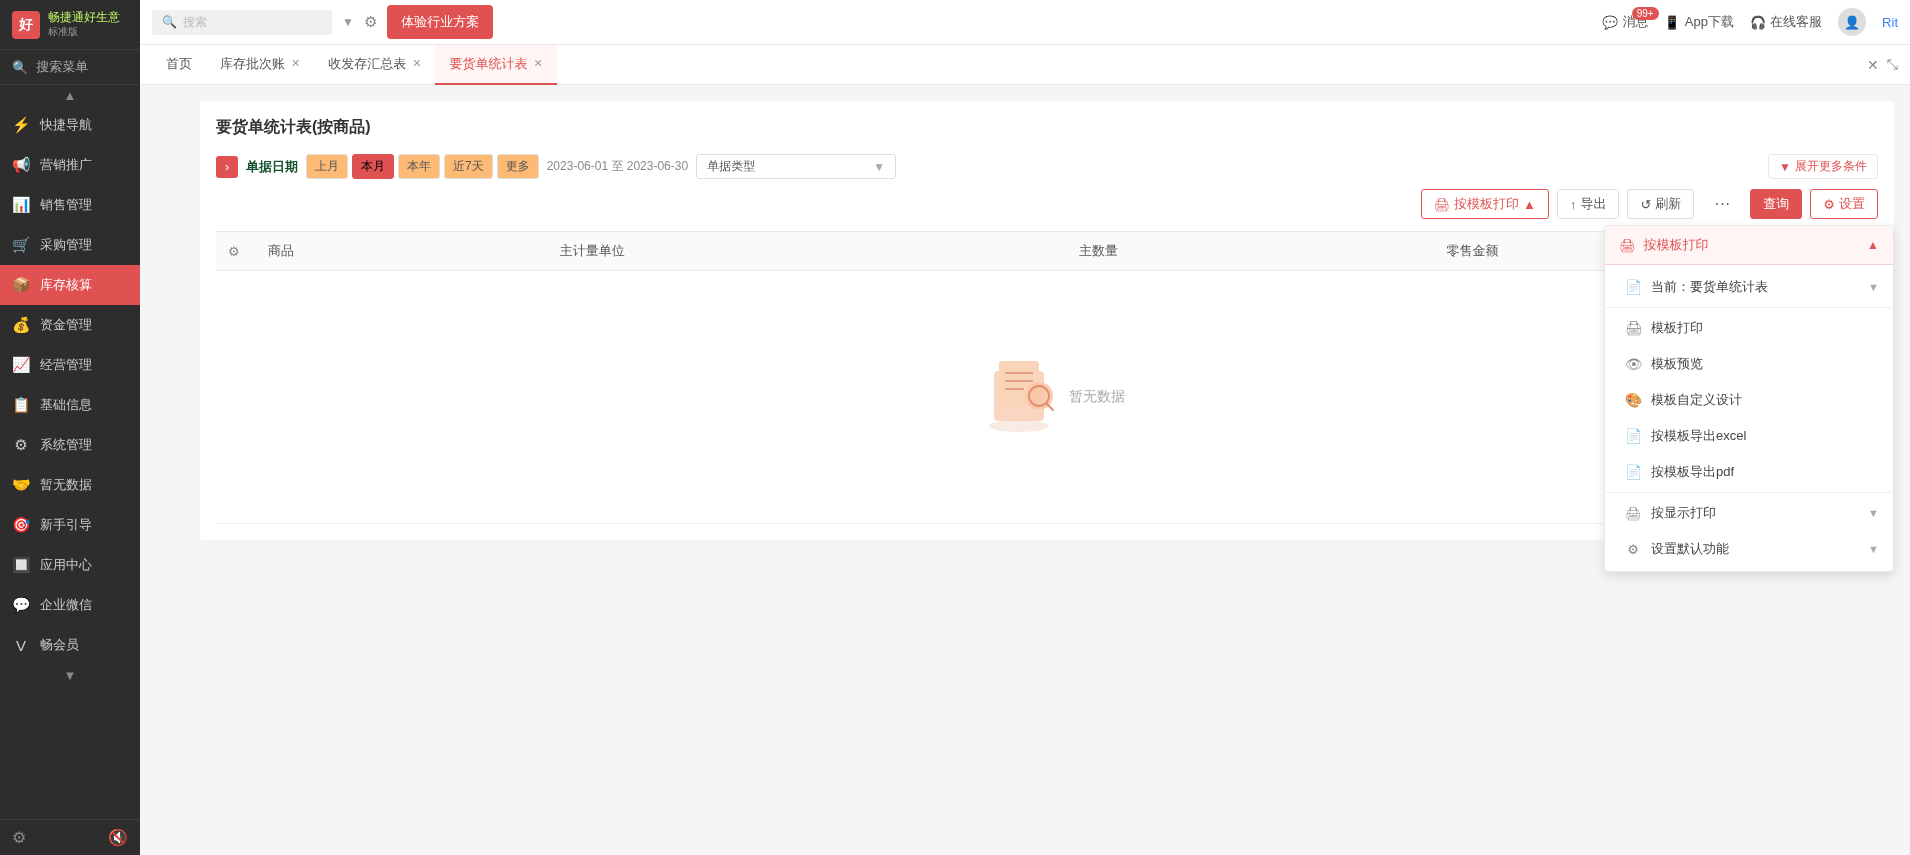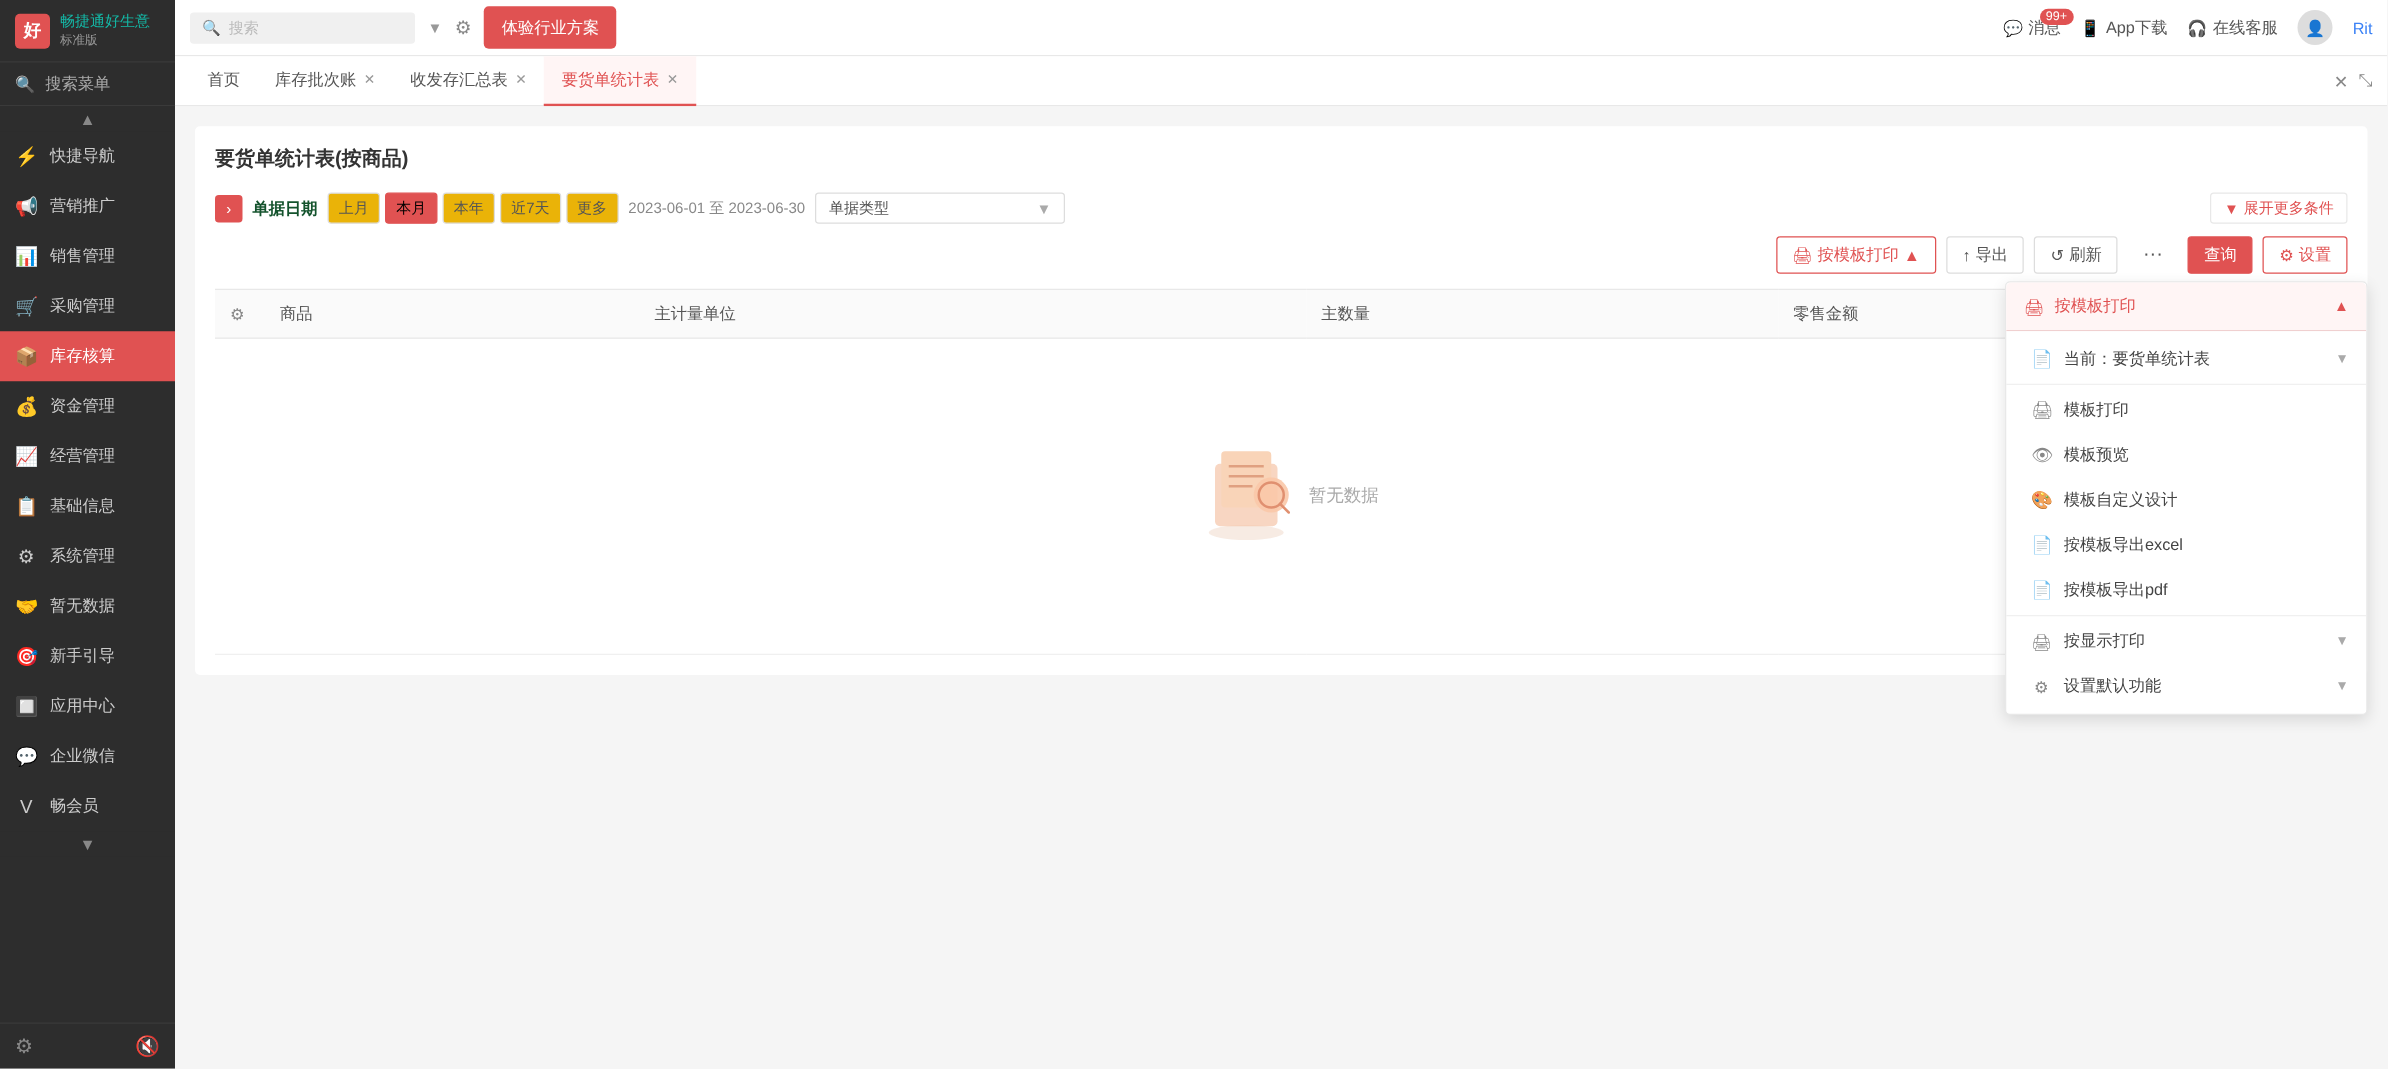--- a/index.html
+++ b/index.html
@@ -23,21 +23,21 @@
       height: 50px;
     }
     .sidebar-logo-icon {
       width: 28px;
       height: 28px;
       background: #e05252;
       border-radius: 4px;
       display: flex; align-items: center; justify-content: center;
       color: white; font-size: 14px; font-weight: bold; margin-right: 8px; flex-shrink: 0;
     }
-    .sidebar-logo-text { font-size: 12px; color: #14b8a6; line-height: 1.3; }
+    .sidebar-logo-text { font-size: 12px; color: #bef264; line-height: 1.3; }
     .sidebar-logo-sub { font-size: 10px; color: #999; }
     .sidebar-search {
       display: flex;
       align-items: center;
       padding: 8px 12px;
       color: #aaa;
       cursor: pointer;
       font-size: 13px;
       border-bottom: 1px solid #3a3a3a;
     }
@@ -169,20 +169,21 @@
     }
     .tab-window-btn { color: #888; cursor: pointer; font-size: 14px; }
 
     
     .content-area {
       flex: 1;
       background: #f5f5f5;
       overflow: auto;
       padding: 16px;
       position: relative;
+      margin-left: 44px;
     }
 
     
     .page-card {
       background: #fff;
       border-radius: 4px;
       padding: 16px;
       position: relative;
     }
     .page-title {
@@ -211,21 +212,21 @@
       font-size: 12px;
     }
     .filter-label { color: #14532d; font-size: 13px; font-weight: bold; }
     .filter-date-group {
       display: flex;
       align-items: center;
       gap: 4px;
     }
     .filter-date-btn {
       border: 1px solid #ddd;
-      background: #eab308;
+      background: #fdba74;
       padding: 3px 8px;
       border-radius: 3px;
       font-size: 12px;
       color: #555;
       cursor: pointer;
     }
     .filter-date-btn.active {
       background: #e05252;
       color: #000000;
       border-color: #e05252;

